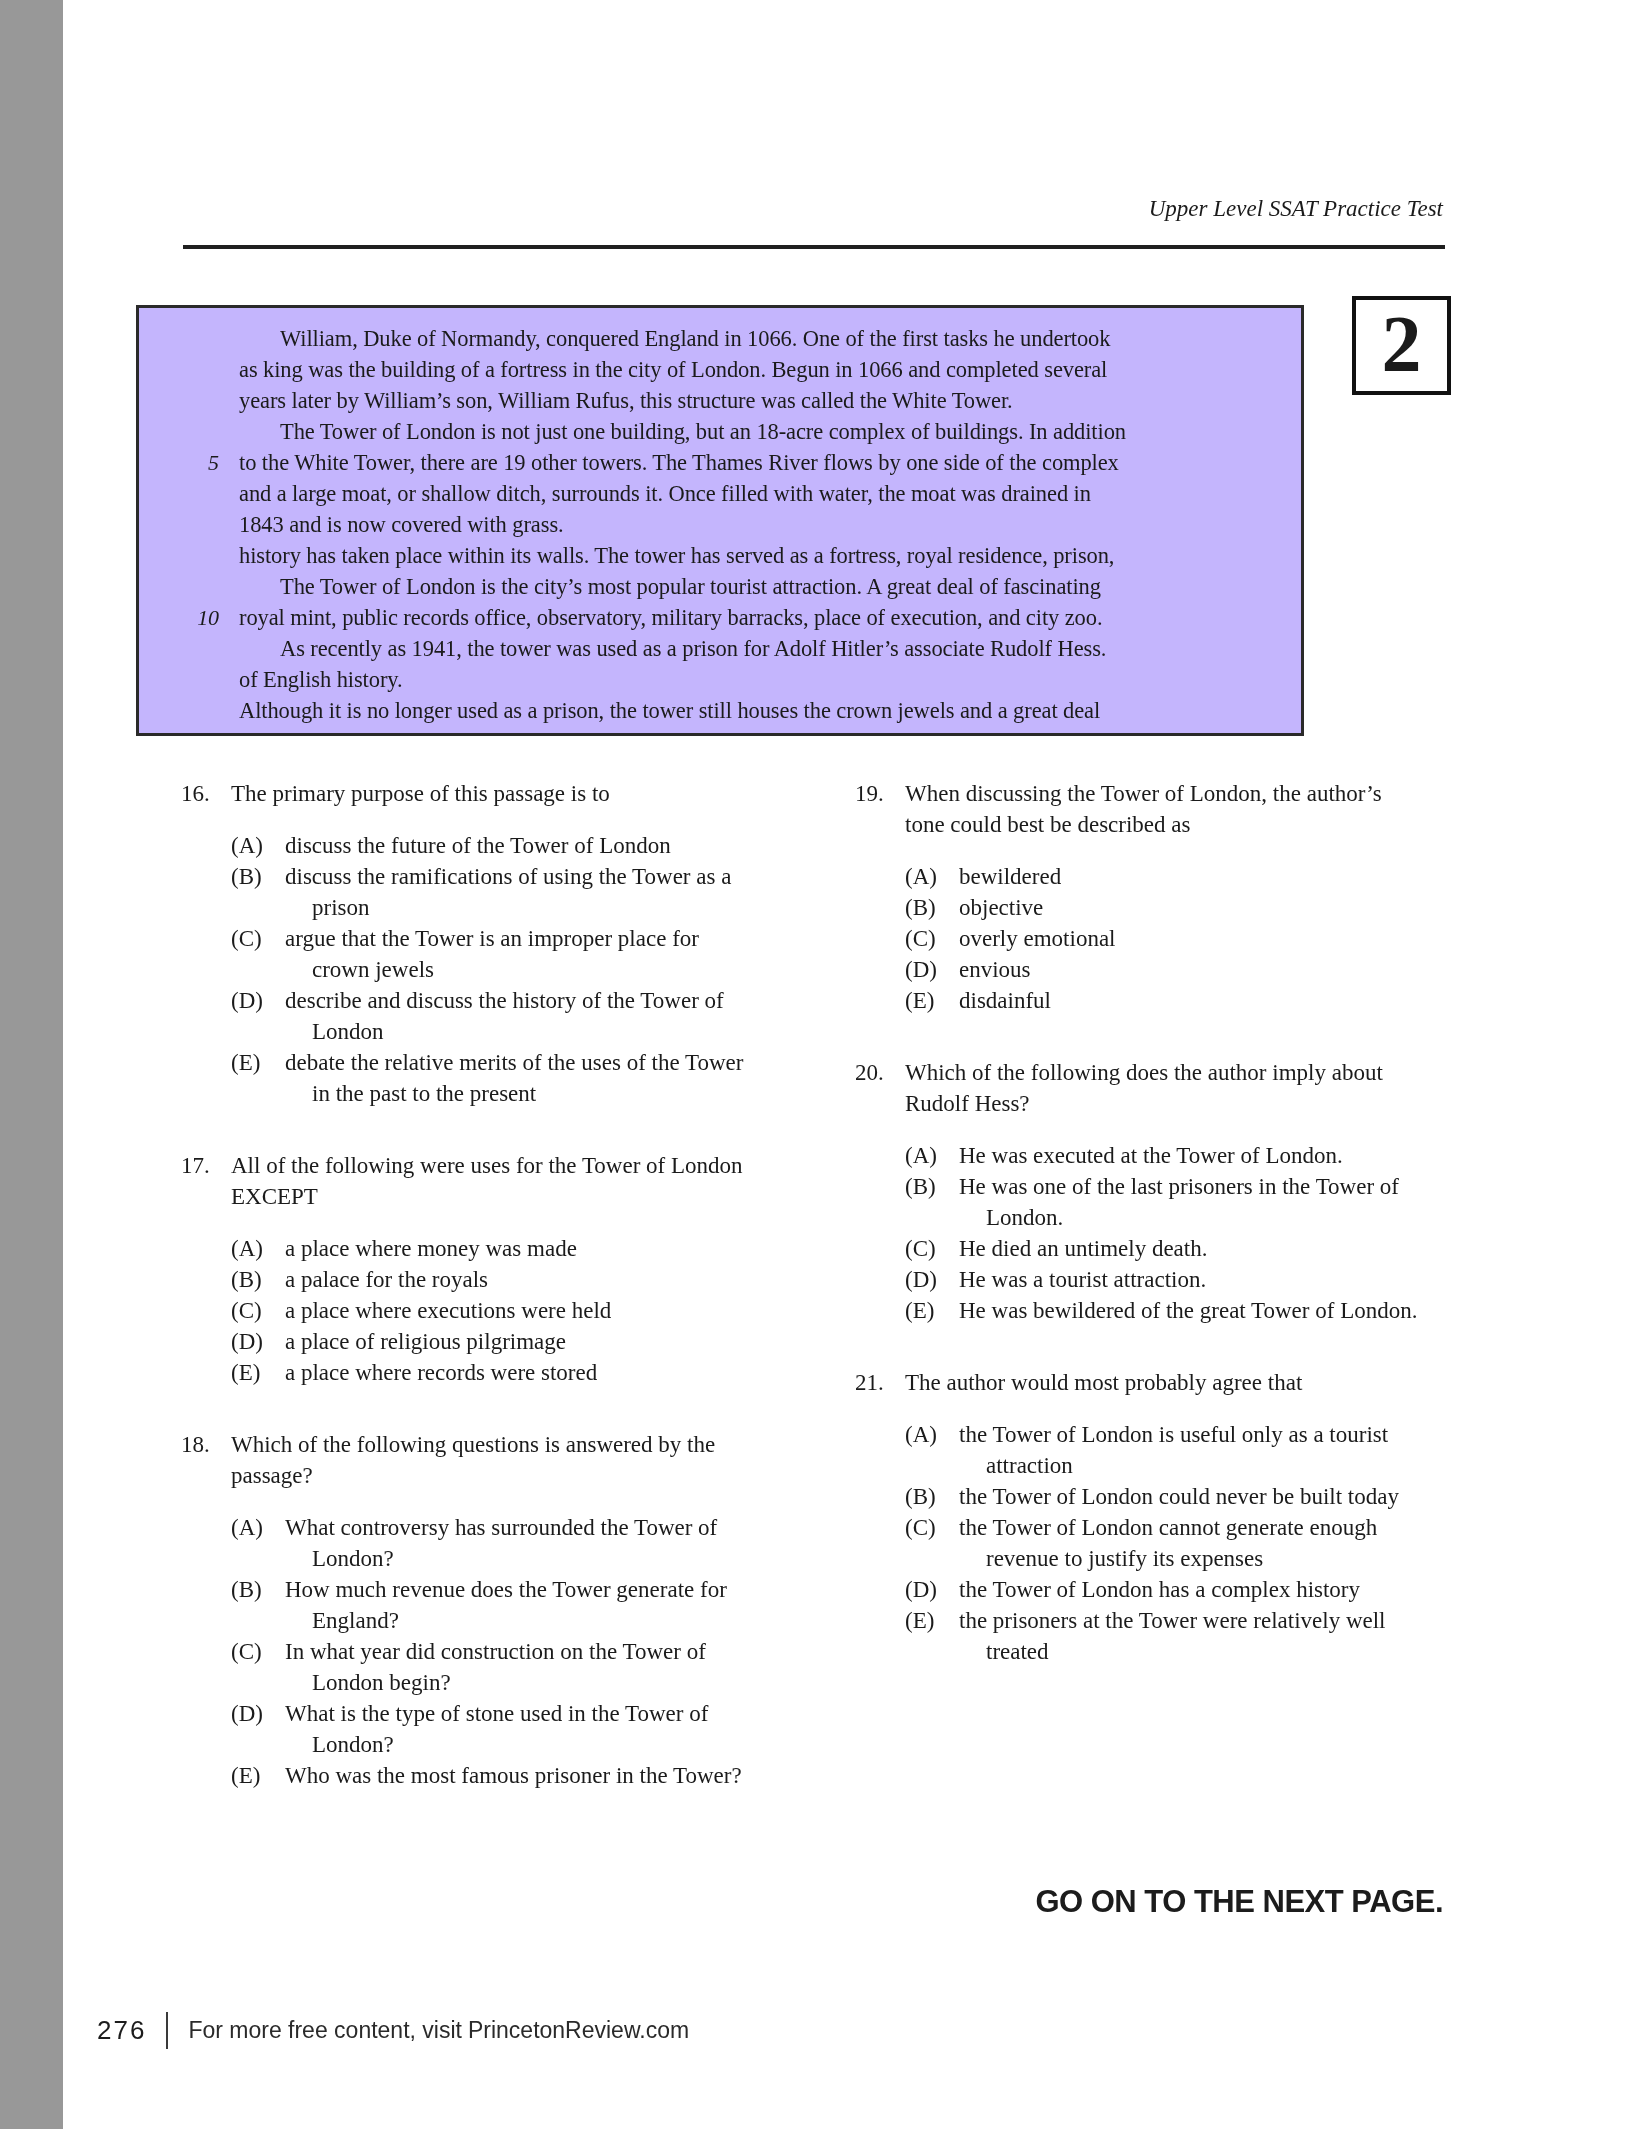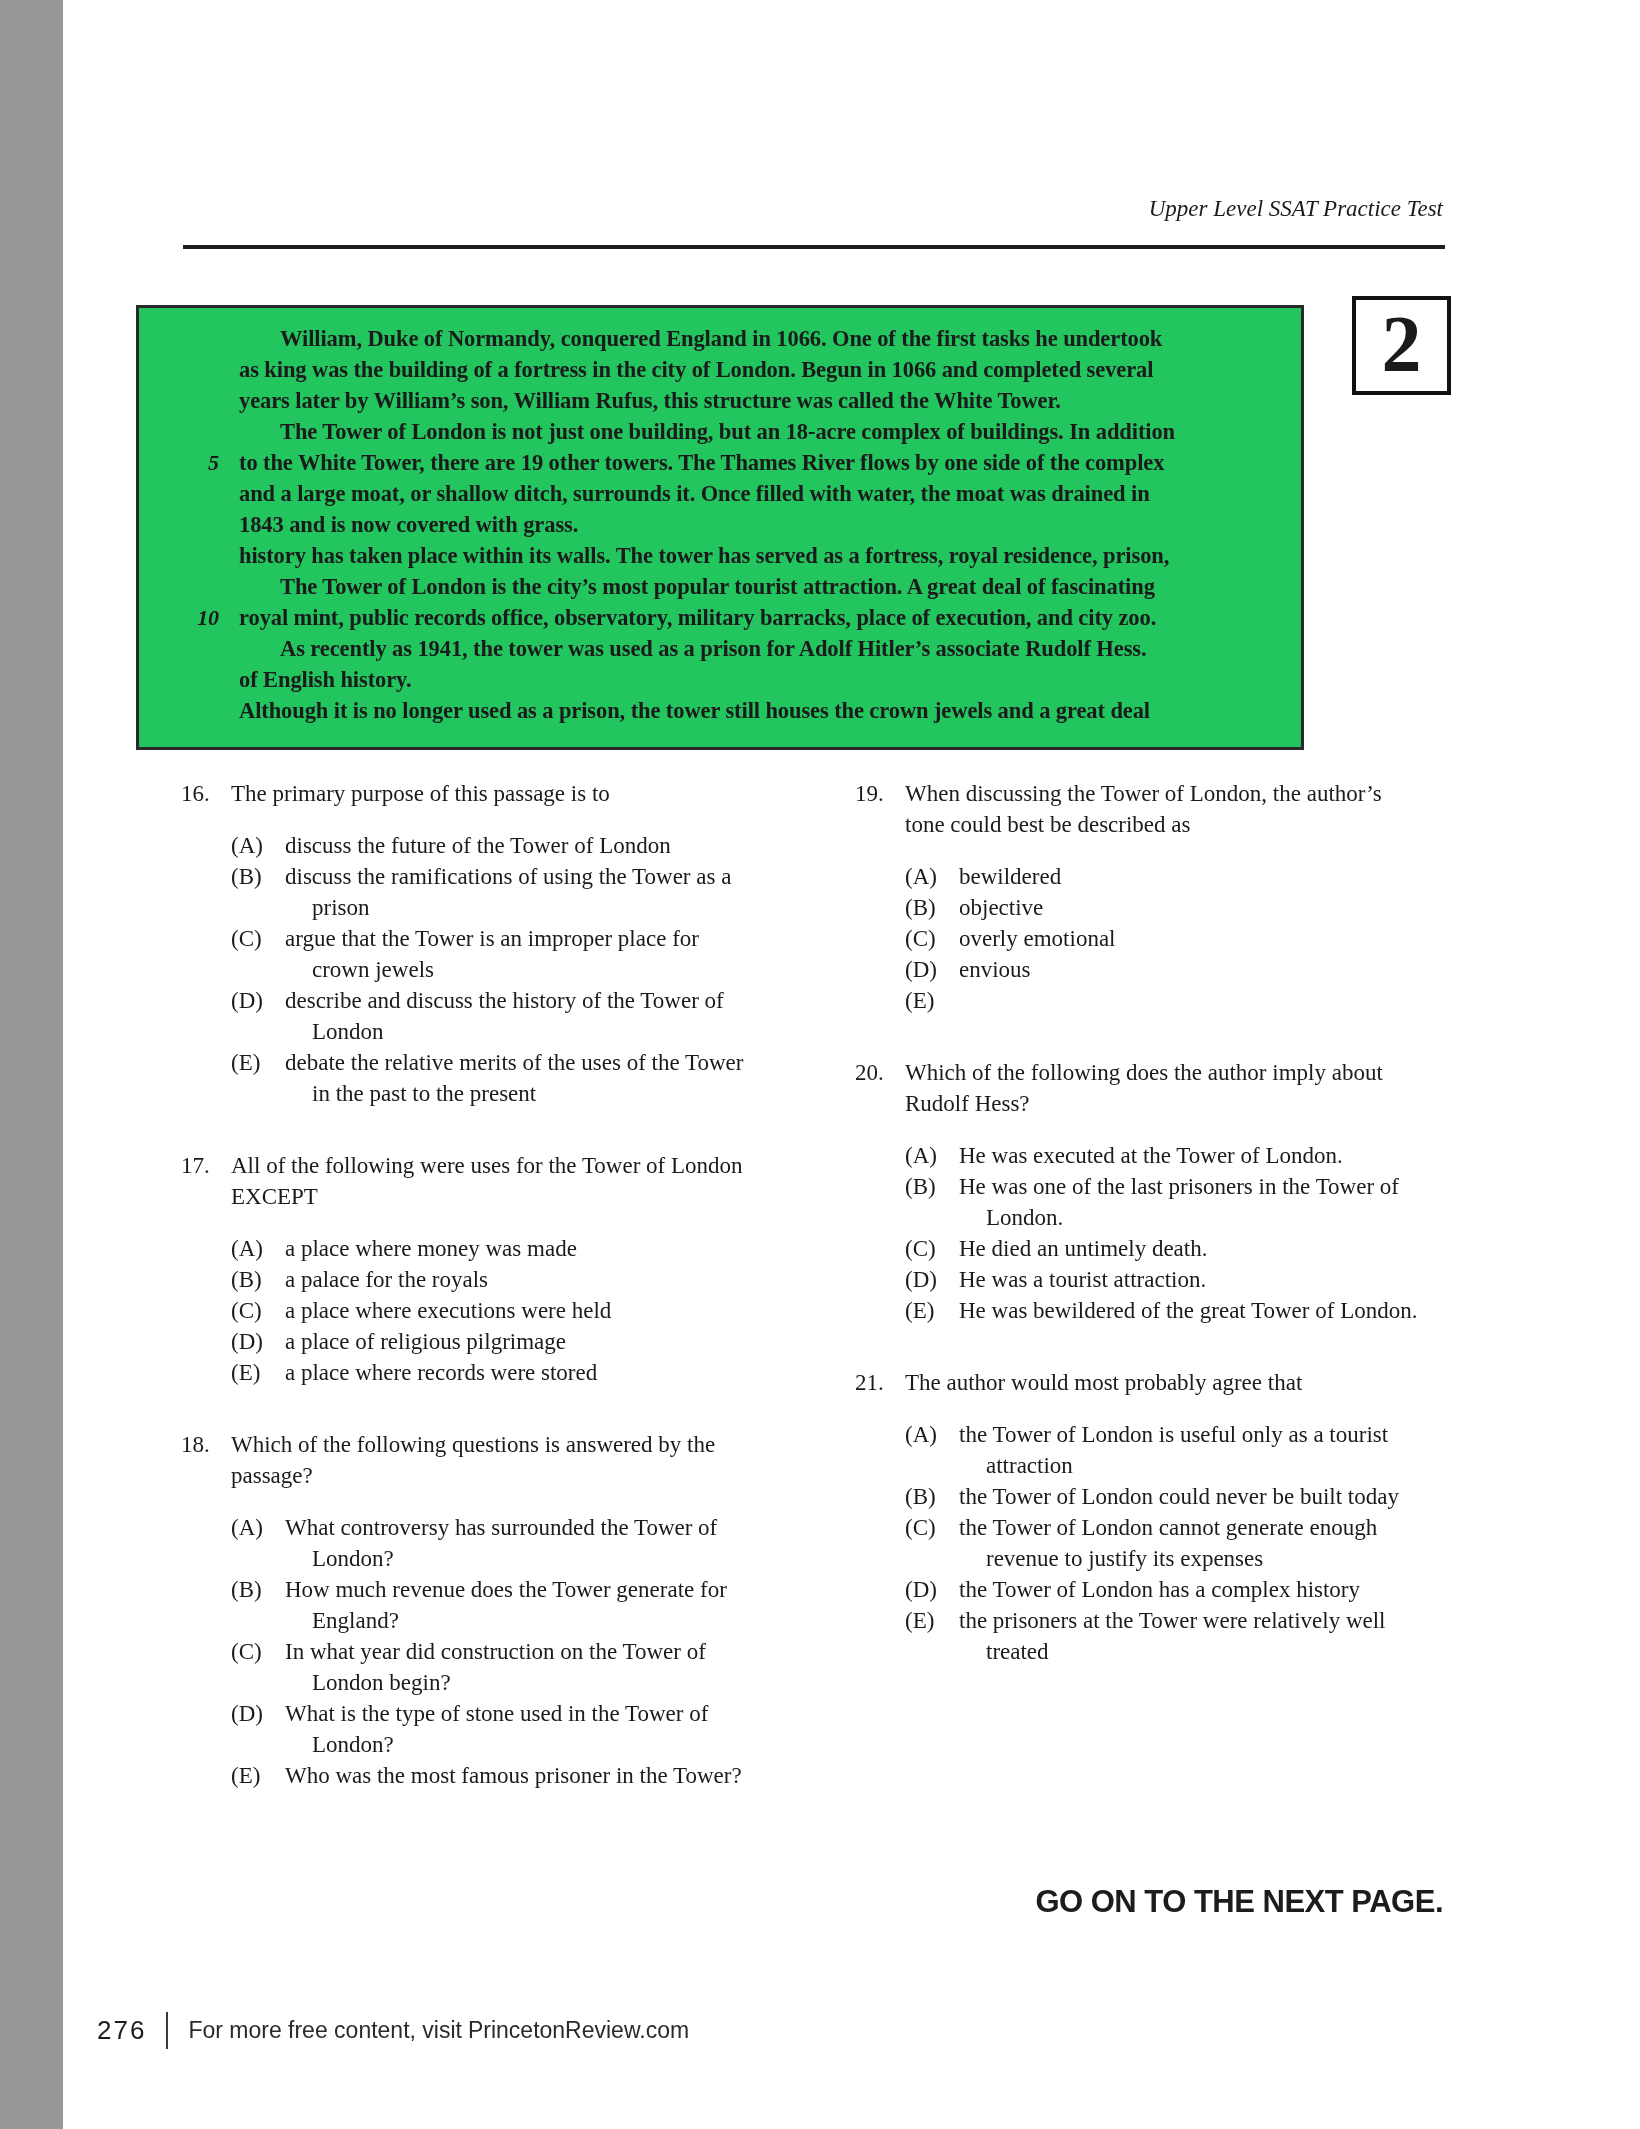--- a/index.html
+++ b/index.html
@@ -19,21 +19,21 @@
 
   .section-box {
     position:absolute; left:1352px; top:296px; width:99px; height:99px;
     border:4px solid #111; display:flex; align-items:center; justify-content:center;
     background:#fff;
   }
   .section-num { font-weight:bold; font-size:80px; line-height:1; transform:translateY(-2px); }
 
   .passage-box {
     position:absolute; left:136px; top:305px; width:1168px;
-    border:3px solid #2a2a2a; padding:15px 0 21px 0; background:#22c55e;font-weight:bold;
+    border:3px solid #2a2a2a; padding:15px 0 7px 0; background:#c4b5fd;
   }
   .p-line { display:flex; white-space:nowrap; line-height:31px; font-size:22.5px; letter-spacing:-0.1px; }
   .p-ln { width:100px; flex:none; text-align:right; padding-right:20px; font-style:italic; font-size:22px; }
   .p-text { flex:none; }
   .p-text.indented { text-indent:41px; }
 
   .q-col { position:absolute; top:778px; width:566px; font-size:23px; line-height:31px; }
   #col-left  { left:181px; }
   #col-right { left:855px; }
   .question { display:flex; margin-bottom:41px; }
@@ -272,20 +272,21 @@
               <span class="choice-text">overly emotional</span>
             </div>
 
             <div class="choice">
               <span class="choice-letter">(D)</span>
               <span class="choice-text">envious</span>
             </div>
 
             <div class="choice">
               <span class="choice-letter">(E)</span>
+              <span class="choice-text">disdainful</span>
             </div>
 
         </div>
       </div>
     </div>
 
     <div class="question">
       <div class="q-num">20.</div>
       <div class="q-body">
         <div class="q-stem">Which of the following does the author imply about Rudolf Hess?</div>

